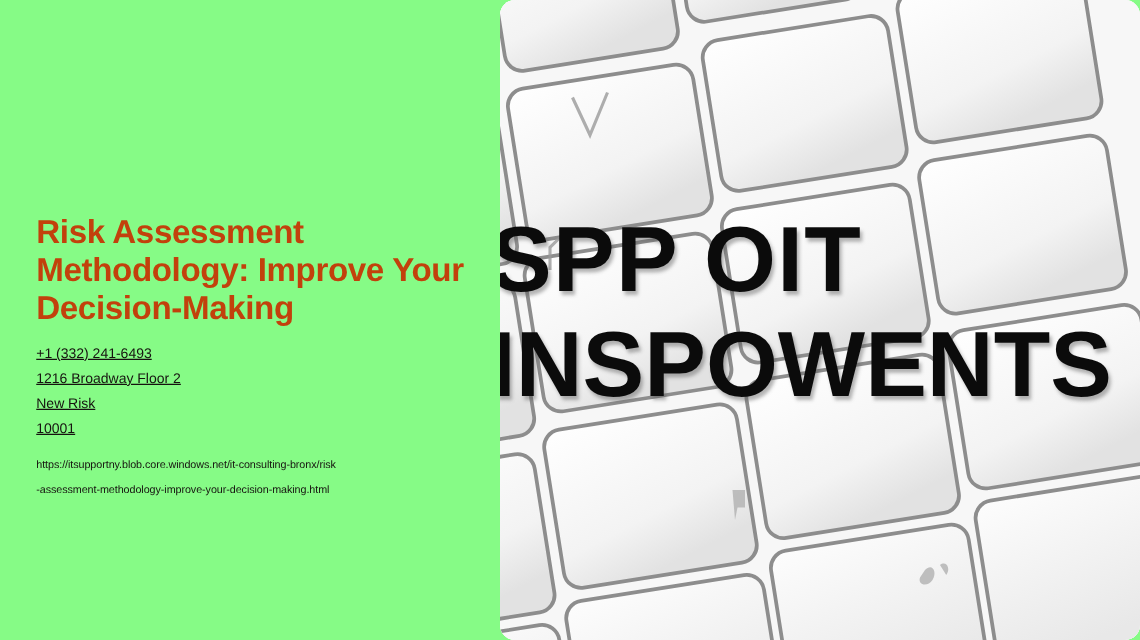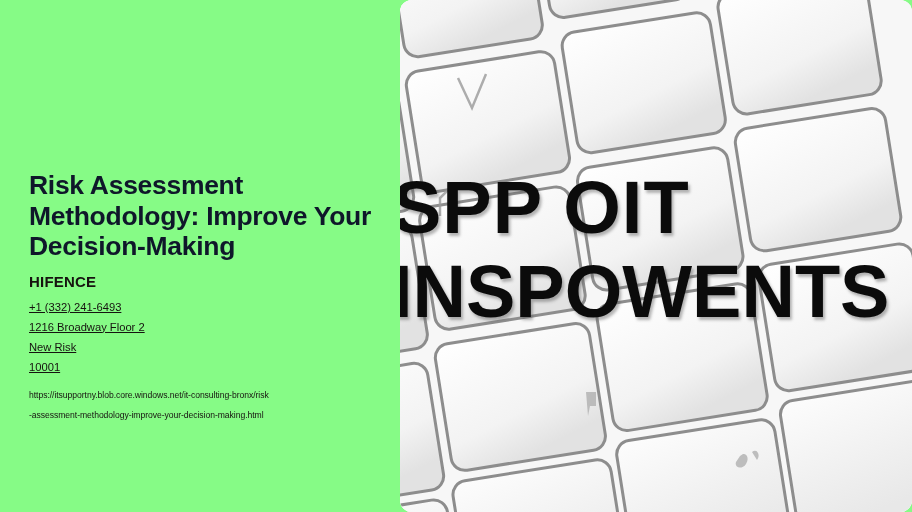--- a/index.html
+++ b/index.html
@@ -20,21 +20,21 @@
   }
   .left-inner {
     position:absolute;
     left:29px; top:170px;
     width:352px;
   }
   .title {
     font-size:26.5px;
     line-height:30.5px;
     font-weight:700;
-    color:#0f172a;
+    color:#c2410c;
     letter-spacing:-0.3px;
     margin-bottom:11px;
   }
   .org {
     font-size:15px;
     font-weight:700;
     color:#16130f;
     letter-spacing:0.2px;
     margin-bottom:7px;
   }
@@ -85,21 +85,20 @@
 </head>
 <body>
 
 <div class="page">
 
   <div class="left">
     <div class="left-inner">
 
       <div class="title">Risk Assessment Methodology: Improve Your Decision-Making</div>
 
-      <div class="org">HIFENCE</div>
 
       <div class="contact-line">+1 (332) 241-6493</div>
       <div class="contact-line">1216 Broadway Floor 2</div>
       <div class="contact-line">New Risk</div>
       <div class="contact-line">10001</div>
 
       <div class="url-block">
         <div class="url-line">https://itsupportny.blob.core.windows.net/it-consulting-bronx/risk</div>
         <div class="url-line">-assessment-methodology-improve-your-decision-making.html</div>
       </div>

